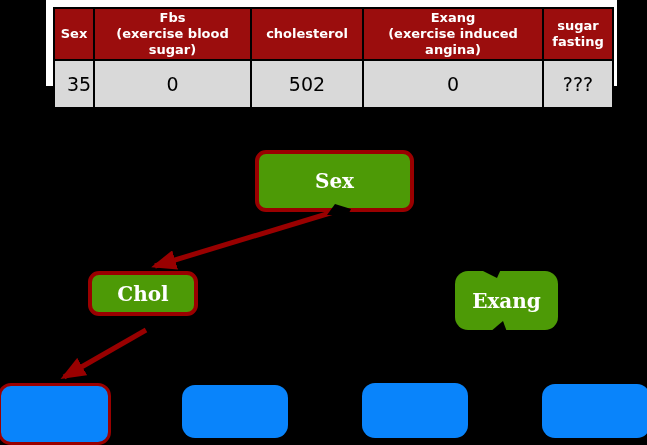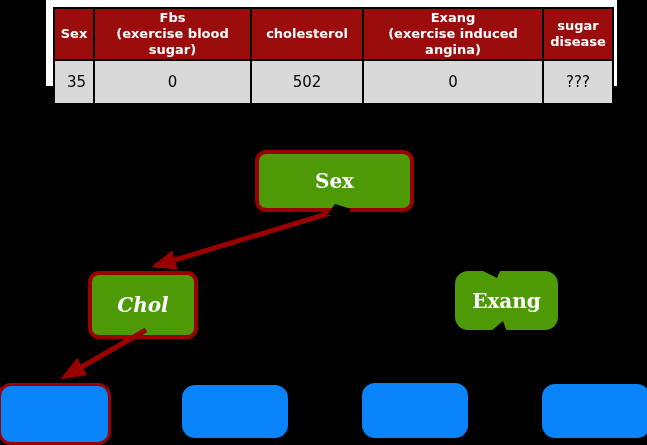--- a/index.html
+++ b/index.html
@@ -19,37 +19,37 @@
     border:2px solid var(--table_border,#000);
     text-align:center;vertical-align:middle;box-sizing:border-box;
     overflow:hidden;
   }
   table.data th{
     background:var(--header_bg,#9b0d0d);color:var(--header_text,#fff);
     font-size:13px;font-weight:bold;height:42px;line-height:16px;padding:1px 2px;
   }
   table.data td{
     background:var(--row_bg,#d9d9d9);color:var(--row_text,#000);
-    font-size:15px;height:29px;padding:12px;
+    font-size:19px;height:29px;padding:12px;
   }
   .hl{display:block;}
   
   .node{
     position:absolute;box-sizing:border-box;
     display:flex;align-items:center;justify-content:center;
     font-family:"DejaVu Serif","Liberation Serif",serif;
     font-weight:bold;color:#fff;font-size:20px;
   }
   .decision{
     background:var(--node_green,#4d9a06);
     border:4px solid var(--node_border_red,#9a0000);
     border-radius:11px;
   }
   #node-sex{left:255px;top:150px;width:159px;height:62px;}
-  #node-chol{left:88px;top:271px;width:110px;height:68px;font-style:italic;}
+  #node-chol{left:88px;top:271px;width:110px;height:45px;}
   #node-exang{
     left:455px;top:271px;width:103px;height:59px;
     background:var(--node_green,#4d9a06);border:none;border-radius:13px;
   }
   .leaf{
     position:absolute;background:var(--leaf_blue,#0984fb);
     border-radius:13px;box-sizing:border-box;
   }
   #leaf-1{left:-2px;top:383px;width:113px;height:62px;border:3px solid var(--node_border_red,#9a0000);}
   #leaf-2{left:182px;top:385px;width:106px;height:53px;}
@@ -88,21 +88,21 @@
           <th>
             <span class="hl">cholesterol</span>
               <span class="hl"></span>
           </th>
           <th>
             <span class="hl">Exang</span>
               <span class="hl">(exercise induced angina)</span>
           </th>
           <th>
             <span class="hl">sugar</span>
-              <span class="hl">disease</span>
+              <span class="hl">fasting</span>
           </th>
         </tr>
       </thead>
       <tbody>
         <tr>
           <td>35</td>
           <td>0</td>
           <td>502</td>
           <td>0</td>
           <td>???</td>

